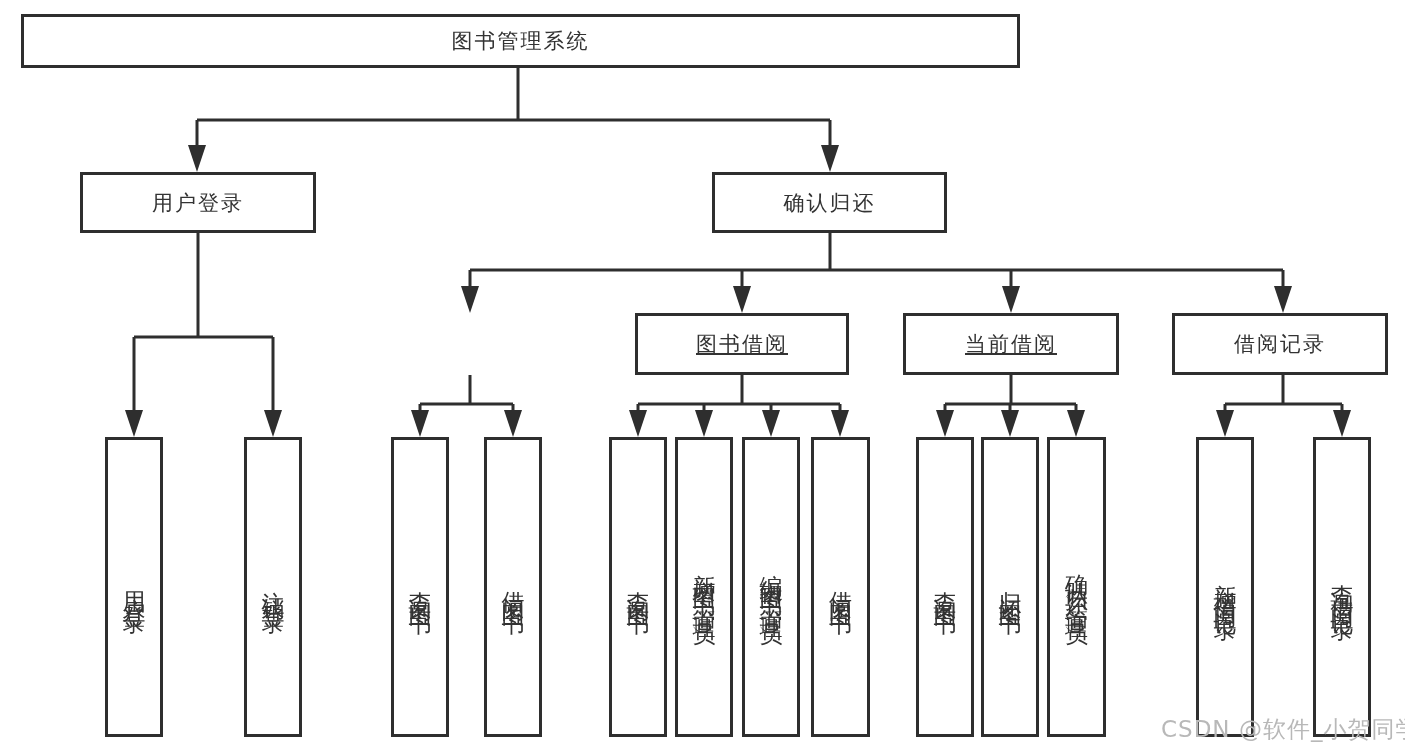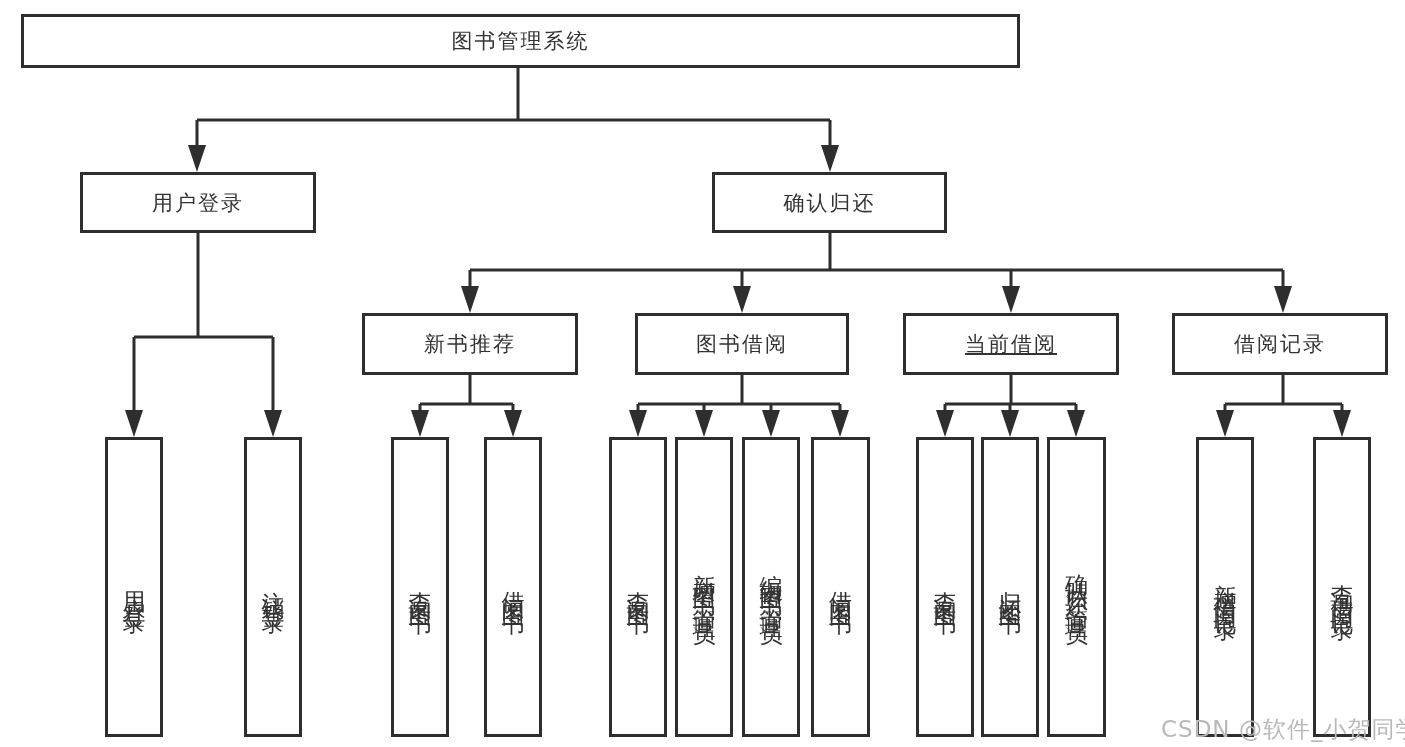--- a/index.html
+++ b/index.html
@@ -104,22 +104,21 @@
       <polygon points="1216,410 1234,410 1225,437"></polygon>
       <polygon points="1333,410 1351,410 1342,437"></polygon>
     </g>
   </svg>
 
   <div class="hbox" style="left:21px; top:14px; width:999px; height:54px;">图书管理系统</div>
 
   <div class="hbox" style="left:80px; top:172px; width:236px; height:61px;">用户登录</div>
   <div class="hbox" style="left:712px; top:172px; width:235px; height:61px;">确认归还</div>
 
-  <div class="hbox" style="left:362px; top:313px; width:216px; height:62px;">新书推荐</div>
-  <div class="hbox" style="left:635px; top:313px; width:214px; height:62px;">图书借阅</div>
+  <div class="hbox" style="left:635px; top:313px; width:214px; height:62px;text-decoration:underline;">图书借阅</div>
   <div class="hbox" style="left:903px; top:313px; width:216px; height:62px;text-decoration:underline;">当前借阅</div>
   <div class="hbox" style="left:1172px; top:313px; width:216px; height:62px;">借阅记录</div>
 
   <div class="vbox" style="left:105px; width:58px;">用户登录</div>
   <div class="vbox" style="left:244px; width:58px;">注销登录</div>
 
   <div class="vbox" style="left:391px; width:58px;">查询图书</div>
   <div class="vbox" style="left:484px; width:58px;">借阅图书</div>
 
   <div class="vbox" style="left:609px; width:58px;">查询图书</div>

